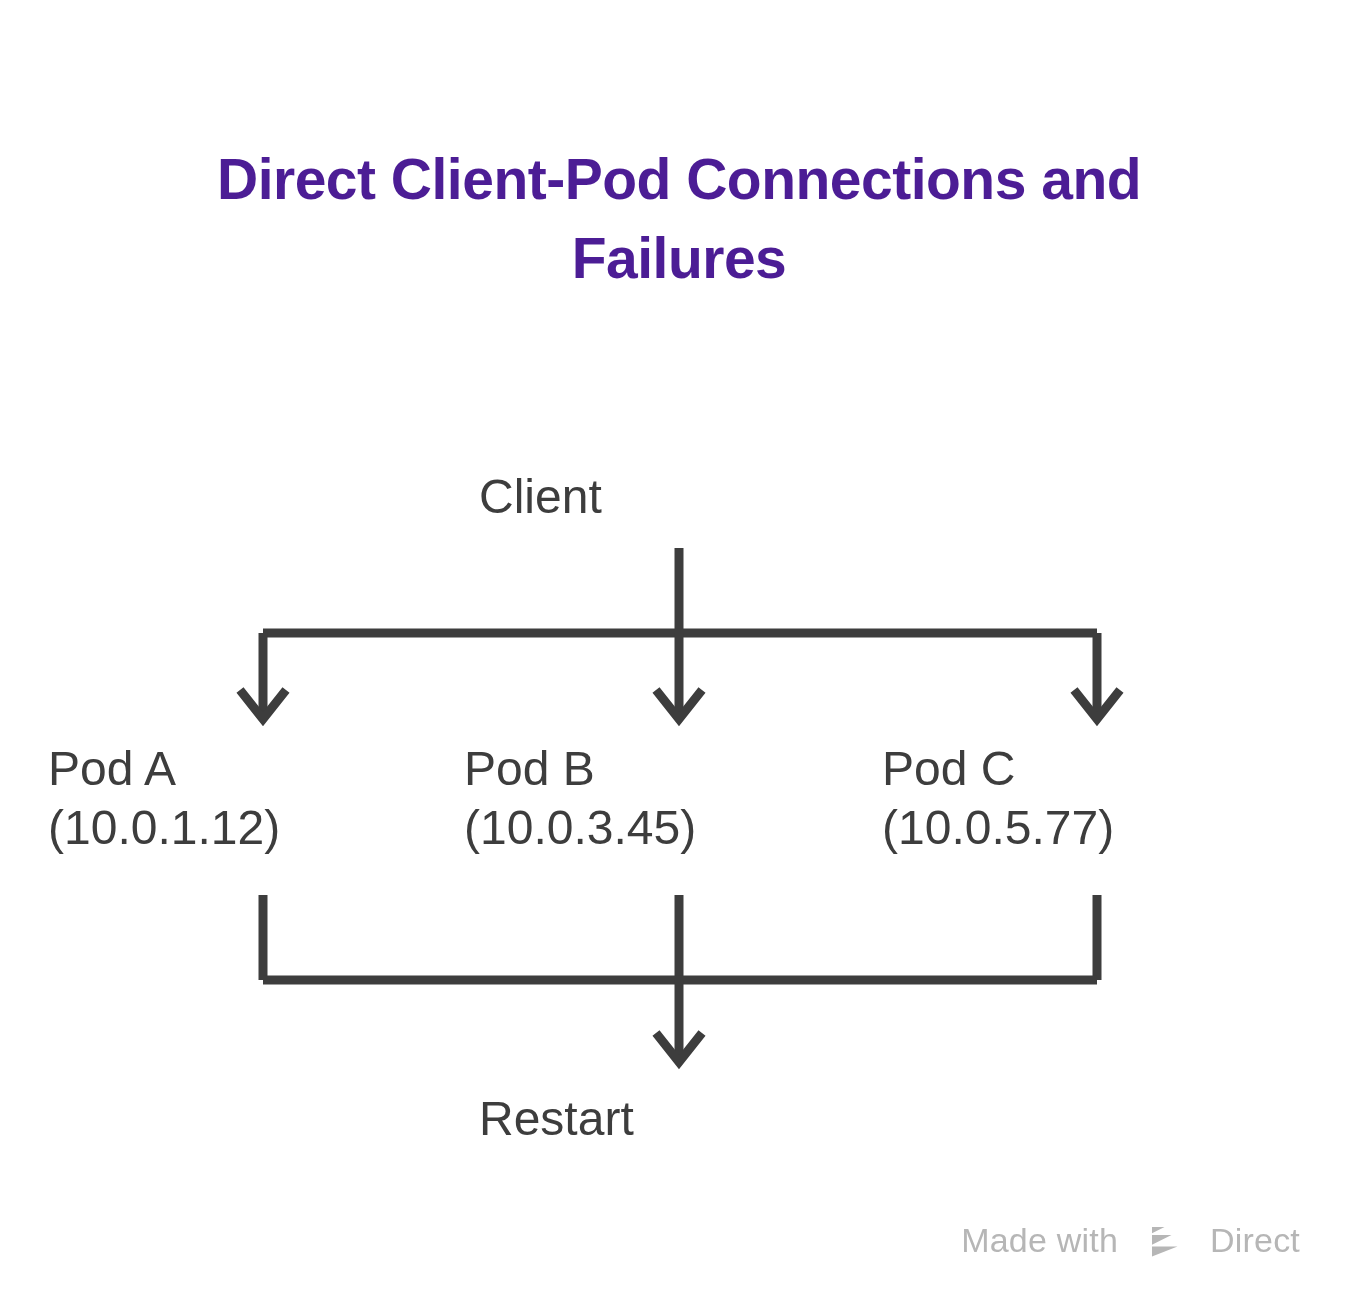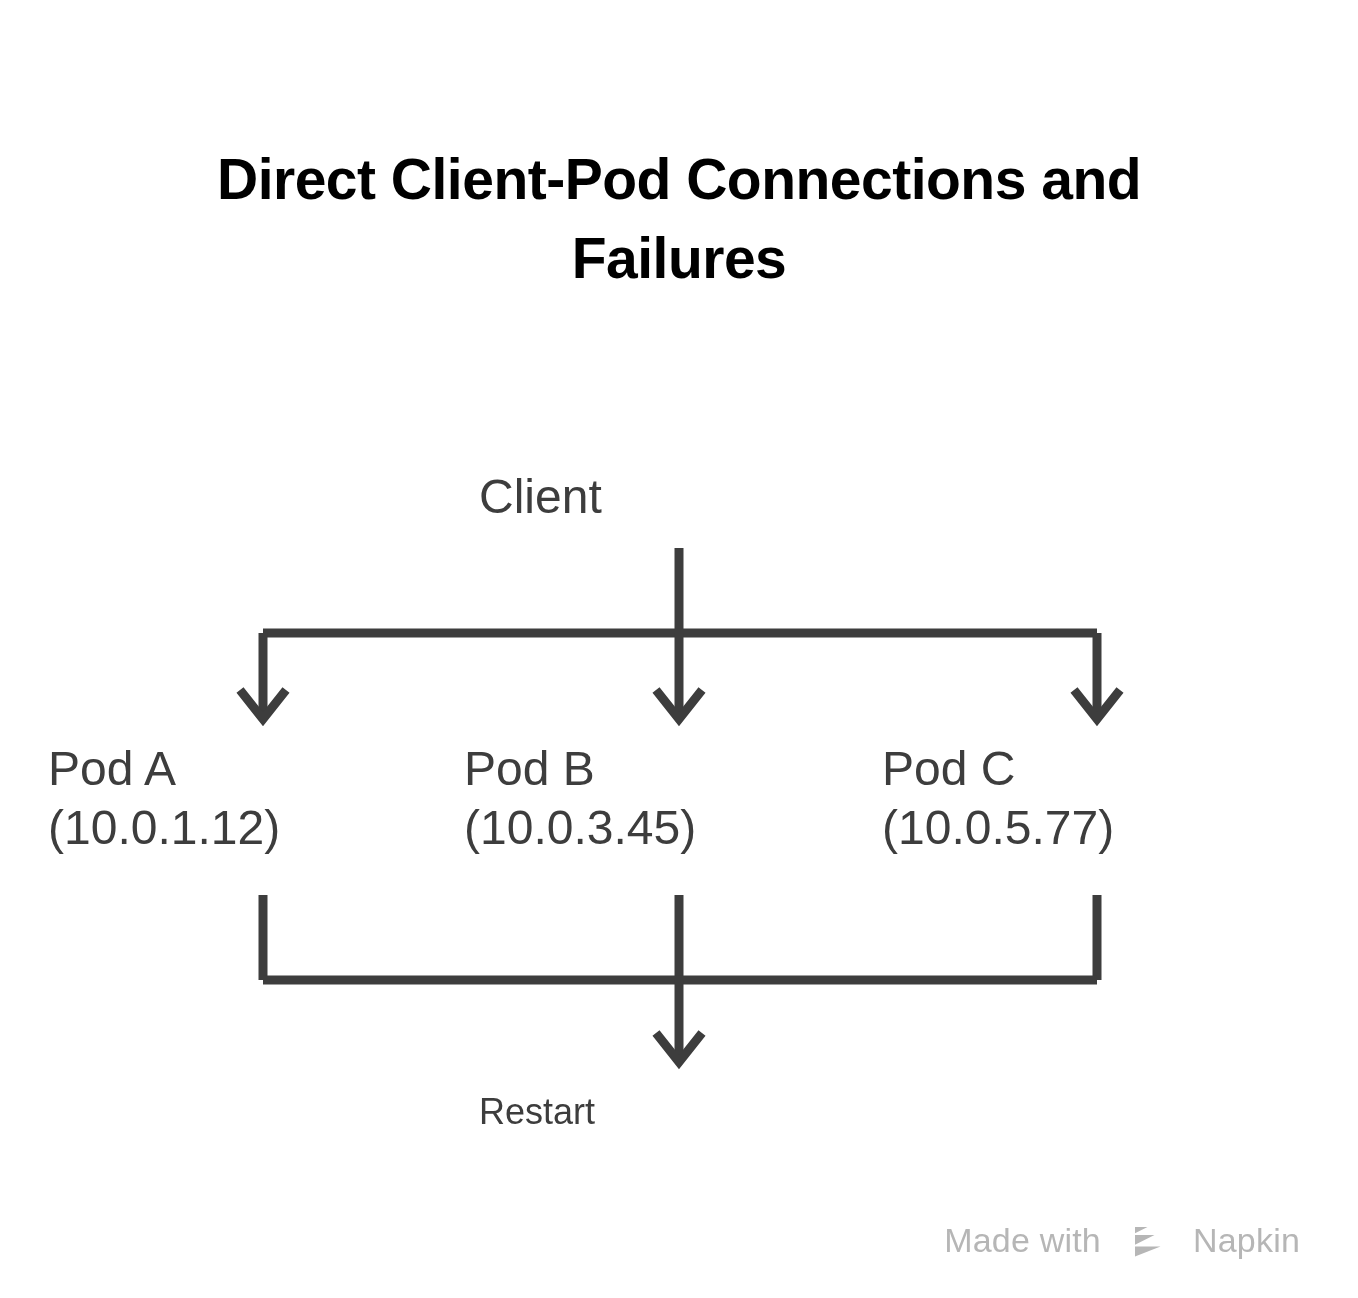--- a/index.html
+++ b/index.html
@@ -26,21 +26,21 @@
   .diagram-title {
     position: absolute;
     left: 79px;
     top: 140px;
     width: 1200px;
     text-align: center;
     font-size: 57px;
     line-height: 1.38;
     font-weight: 700;
     letter-spacing: -0.5px;
-    color: #000000;
+    color: #4c1d95;
     white-space: pre-line;
   }
 
   
   #connectors {
     position: absolute;
     left: 0;
     top: 0;
     width: 1358px;
     height: 1298px;
@@ -81,21 +81,21 @@
     width: 430px;
     font-size: 48px;
   }
   .node-pod-a { left: 48px; }
   .node-pod-b { left: 464px; }
   .node-pod-c { left: 882px; }
   .node-restart {
     left: 479px;
     top: 1090px;
     width: 400px;
-    font-size: 36px;
+    font-size: 48px;
   }
 
   
   .watermark {
     position: absolute;
     right: 58px;
     bottom: 38px;
     display: flex;
     align-items: center;
     gap: 28px;
@@ -159,16 +159,16 @@
 
   <div class="watermark">
     <span>Made with</span>
     <svg class="watermark-logo" viewBox="0 0 36 36">
       <g fill="#b6b6b6">
         <polygon points="6,3 18.5,3 6,9.2"></polygon>
         <polygon points="6,11.0 25.5,11.0 6,20.8"></polygon>
         <polygon points="6,22.6 31.5,22.6 6,32.4"></polygon>
       </g>
     </svg>
-    <span>Napkin</span>
+    <span>Direct</span>
   </div>
 
 </div>
 
 </body></html>

